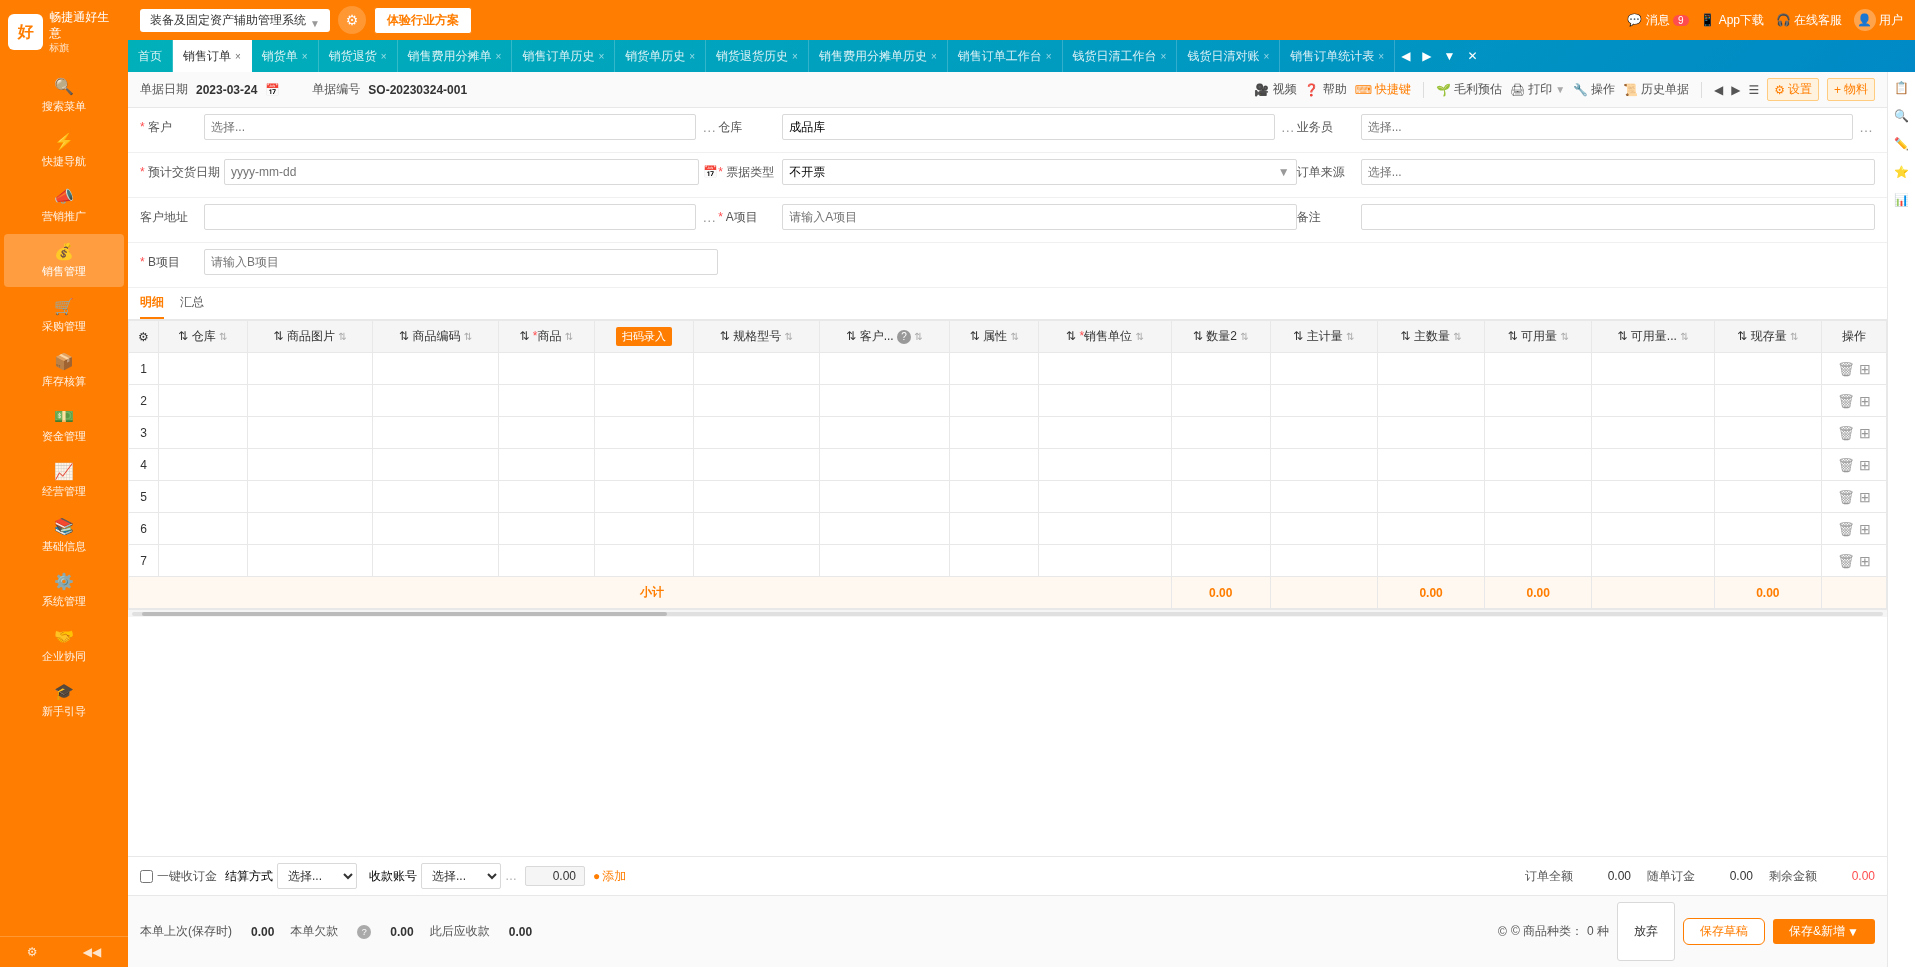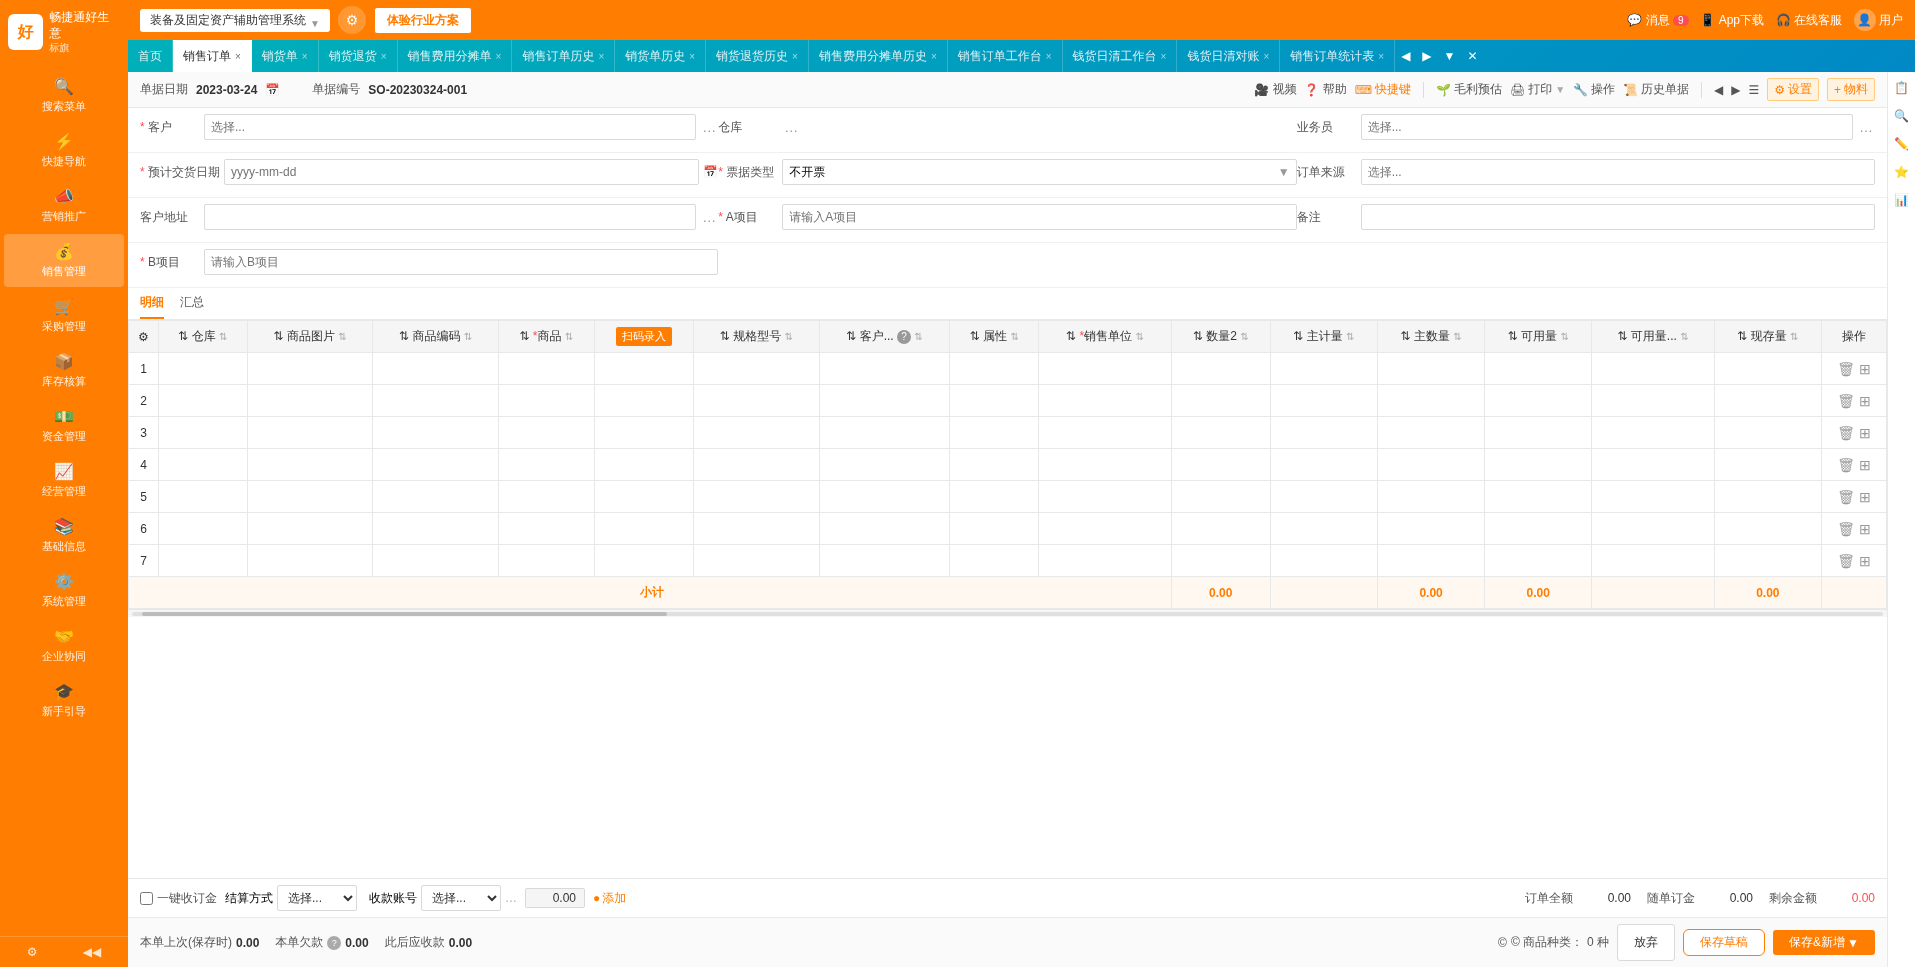--- a/index.html
+++ b/index.html
@@ -360,28 +360,28 @@
 
     
     .footer {
       display: flex;
       align-items: center;
       padding: 6px 12px;
       background: #fafafa;
       border-top: 1px solid #e8e8e8;
       gap: 16px;
     }
-    .footer-item { display: flex; align-items: center; gap: 4px; color: #555; justify-content: flex-end; }
+    .footer-item { display: flex; align-items: center; gap: 19px; color: #555; justify-content: flex-end; }
     .footer-amount { color: #333; font-weight: bold; }
     .footer-right { margin-left: auto; display: flex; align-items: center; gap: 8px; }
     .footer-goods-info { display: flex; align-items: center; gap: 4px; color: #555; }
     .discard-btn {
       border: 1px solid #d9d9d9;
       background: white;
-      padding: 9px 16px;
+      padding: 20px 16px;
       border-radius: 3px;
       cursor: pointer;
       color: #333;
       font-size: 12px;
     }
     .save-draft-btn {
       border: 1px solid #ff7d00;
       background: white;
       padding: 4px 16px;
       border-radius: 6px;
@@ -699,20 +699,21 @@
         <div class="form-row" style="gap:0;">
 
           <div class="form-cell" style="flex:1;gap:4px;">
             <span class="form-cell-label req">客户</span>
             <input class="form-cell-input" style="flex: 1 1 0%;" placeholder="选择...">
             <span class="ellipsis-btn">…</span>
           </div>
 
           <div class="form-cell" style="flex:1;gap:4px;">
             <span class="form-cell-label">仓库</span>
+            <input class="form-cell-input" style="flex: 1 1 0%;" value="成品库">
             <span class="ellipsis-btn">…</span>
           </div>
 
           <div class="form-cell" style="flex:1;gap:4px;">
             <span class="form-cell-label">业务员</span>
             <input class="form-cell-input" style="flex: 1 1 0%;" placeholder="选择...">
             <span class="ellipsis-btn">…</span>
           </div>
         </div>
       </div>

